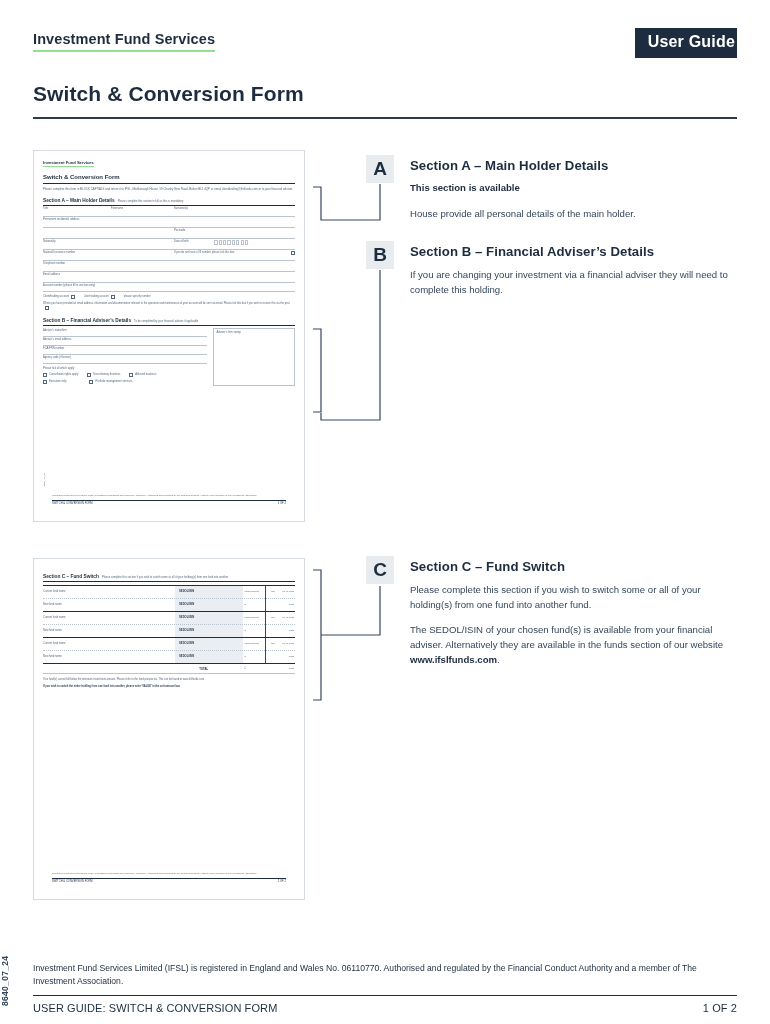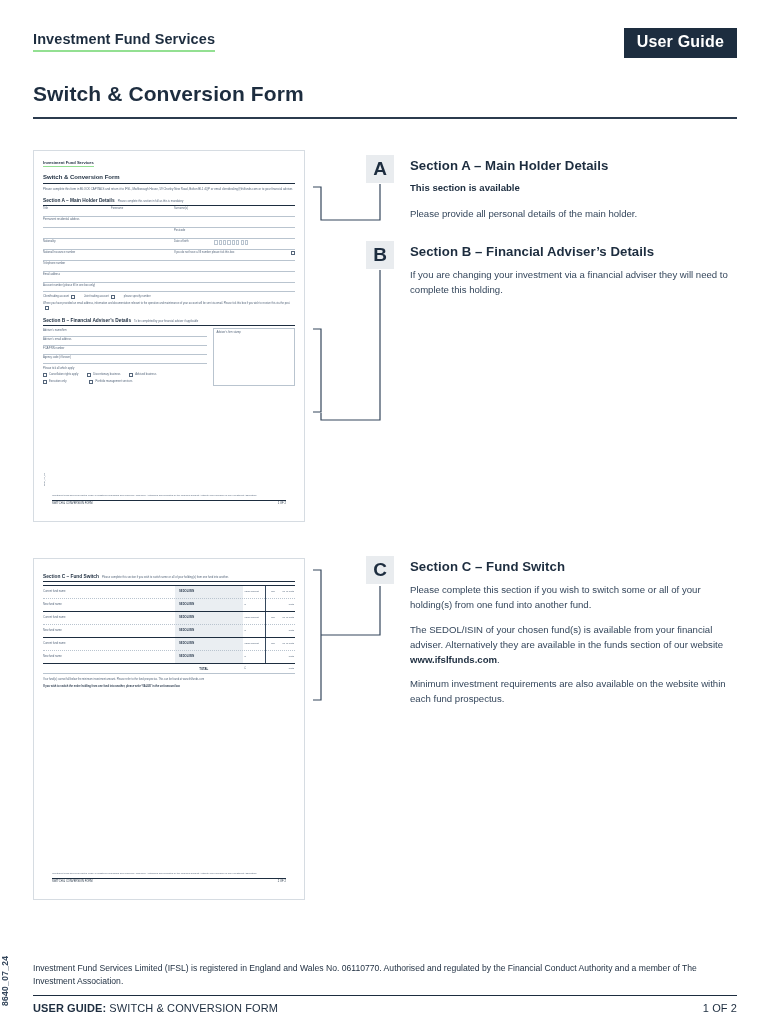--- a/index.html
+++ b/index.html
@@ -24,21 +24,21 @@
 
   
   .page-header{position:absolute;left:33px;top:30px;width:704px;height:40px;}
   .brand{
     display:inline-block;font-size:14.5px;font-weight:700;letter-spacing:.1px;
     color:var(--navy);padding-bottom:3px;border-bottom:2.5px solid var(--green);
   }
   .user-guide-badge{
     position:absolute;right:0;top:-2px;background:var(--navy);color:#fff;
     font-size:16px;font-weight:700;letter-spacing:.2px;
-    padding:6px 13px 7px 13px;line-height:1.05;
+    padding:6px 2px 7px 13px;line-height:1.05;
   }
 
   .doc-title{
     position:absolute;left:33px;top:82px;font-size:21px;font-weight:700;
     letter-spacing:.1px;color:var(--navy);
   }
   .title-rule{
     position:absolute;left:33px;top:117px;width:704px;height:2px;background:var(--rule);
   }
 
@@ -140,21 +140,21 @@
 
   
   .doc-sidecode{
     position:absolute;left:10px;bottom:18px;font-size:8.5px;font-weight:700;color:var(--navy-soft);
     transform:rotate(-90deg);transform-origin:left bottom;white-space:nowrap;letter-spacing:.3px;
   }
   .doc-footer{position:absolute;left:33px;top:962px;width:704px;}
   .doc-footer .legal{font-size:8.6px;line-height:1.5;color:var(--navy);}
   .doc-footer .frule{height:1.6px;background:var(--navy);margin:7px 0 6px 0;}
   .doc-footer .frow{display:flex;justify-content:space-between;align-items:baseline;font-size:11px;color:var(--navy);letter-spacing:.1px;}
-  .doc-footer .frow .l b{font-weight:700;text-align:center;}
+  .doc-footer .frow .l b{font-weight:400;text-align:center;}
   .doc-footer .frow .r{font-weight:400;}
 </style>
 </head>
 <body>
 
 <div class="page-header">
   <span class="brand">Investment Fund Services</span>
   <span class="user-guide-badge">User Guide</span>
 </div>
 <div class="doc-title">Switch &amp; Conversion Form</div>
@@ -171,39 +171,38 @@
 
   <path d="M313,570 L321,570 L321,700 L313,700" fill="none" stroke="#35475c" stroke-width="1.2"></path>
   <path d="M321,635 L380,635 L380,586" fill="none" stroke="#35475c" stroke-width="1.2"></path>
 </svg>
 
 <div class="callout" id="callout-a">
   <div class="badge">A</div>
   <div class="body">
     <h3>Section A – Main Holder Details</h3>
     <div class="lead">This section is available</div>
-    <p>Please provide all personal details of the main holder.</p>
+    <p>House provide all personal details of the main holder.</p>
   </div>
 </div>
 
 <div class="callout" id="callout-b">
   <div class="badge">B</div>
   <div class="body">
     <h3>Section B – Financial Adviser’s Details</h3>
     <p>If you are changing your investment via a financial adviser they will need to complete this holding.</p>
   </div>
 </div>
 
 <div class="callout" id="callout-c">
   <div class="badge">C</div>
   <div class="body">
     <h3>Section C – Fund Switch</h3>
     <p>Please complete this section if you wish to switch some or all of your holding(s) from one fund into another fund.</p>
     <p id="c-para-2">The SEDOL/ISIN of your chosen fund(s) is available from your financial adviser. Alternatively they are available in the funds section of our website <b>www.ifslfunds.com</b>.</p>
-    <p>Minimum investment requirements are also available on the website within each fund prospectus.</p>
   </div>
 </div>
 
 <div class="form-page" id="form-page-1">
   <div class="fp-inner">
     <div class="fp-brand">Investment Fund Services</div>
     <div class="fp-title">Switch &amp; Conversion Form</div>
     <div class="fp-title-rule"></div>
     <div class="fp-intro">Please complete this form in BLOCK CAPITALS and return it to IFSL, Marlborough House, 59 Chorley New Road, Bolton BL1 4QP or email clientdealing@ifslfunds.com or to your financial adviser.</div>
 

